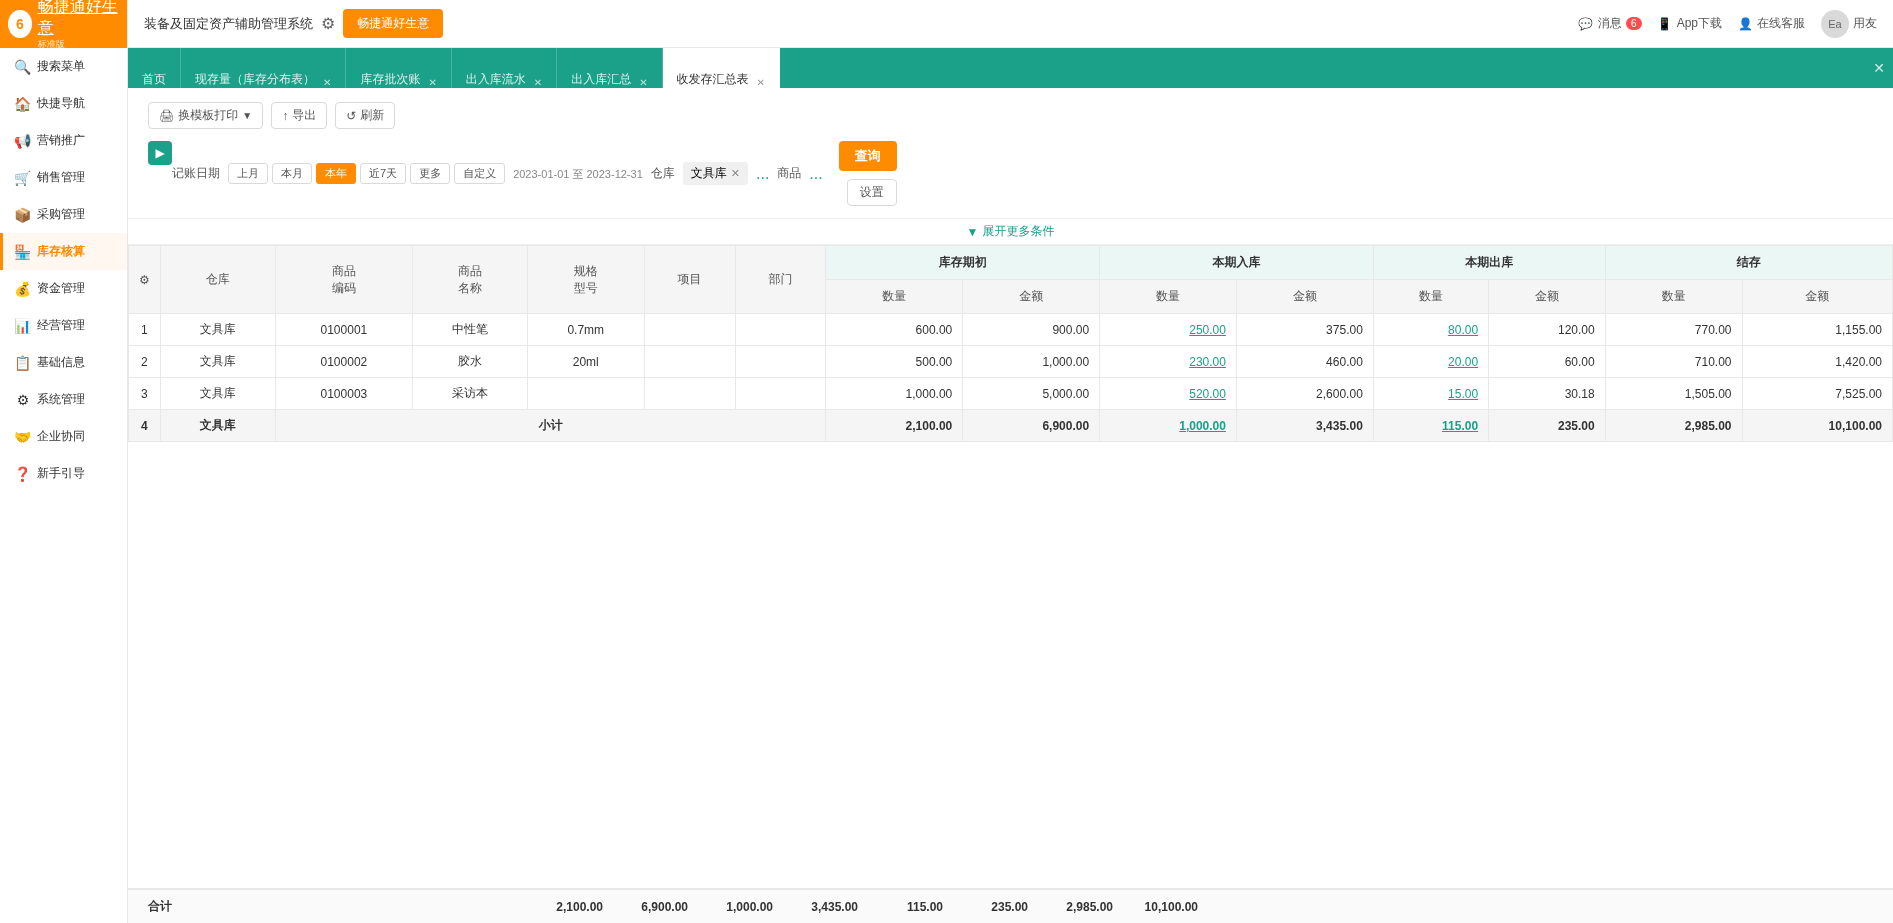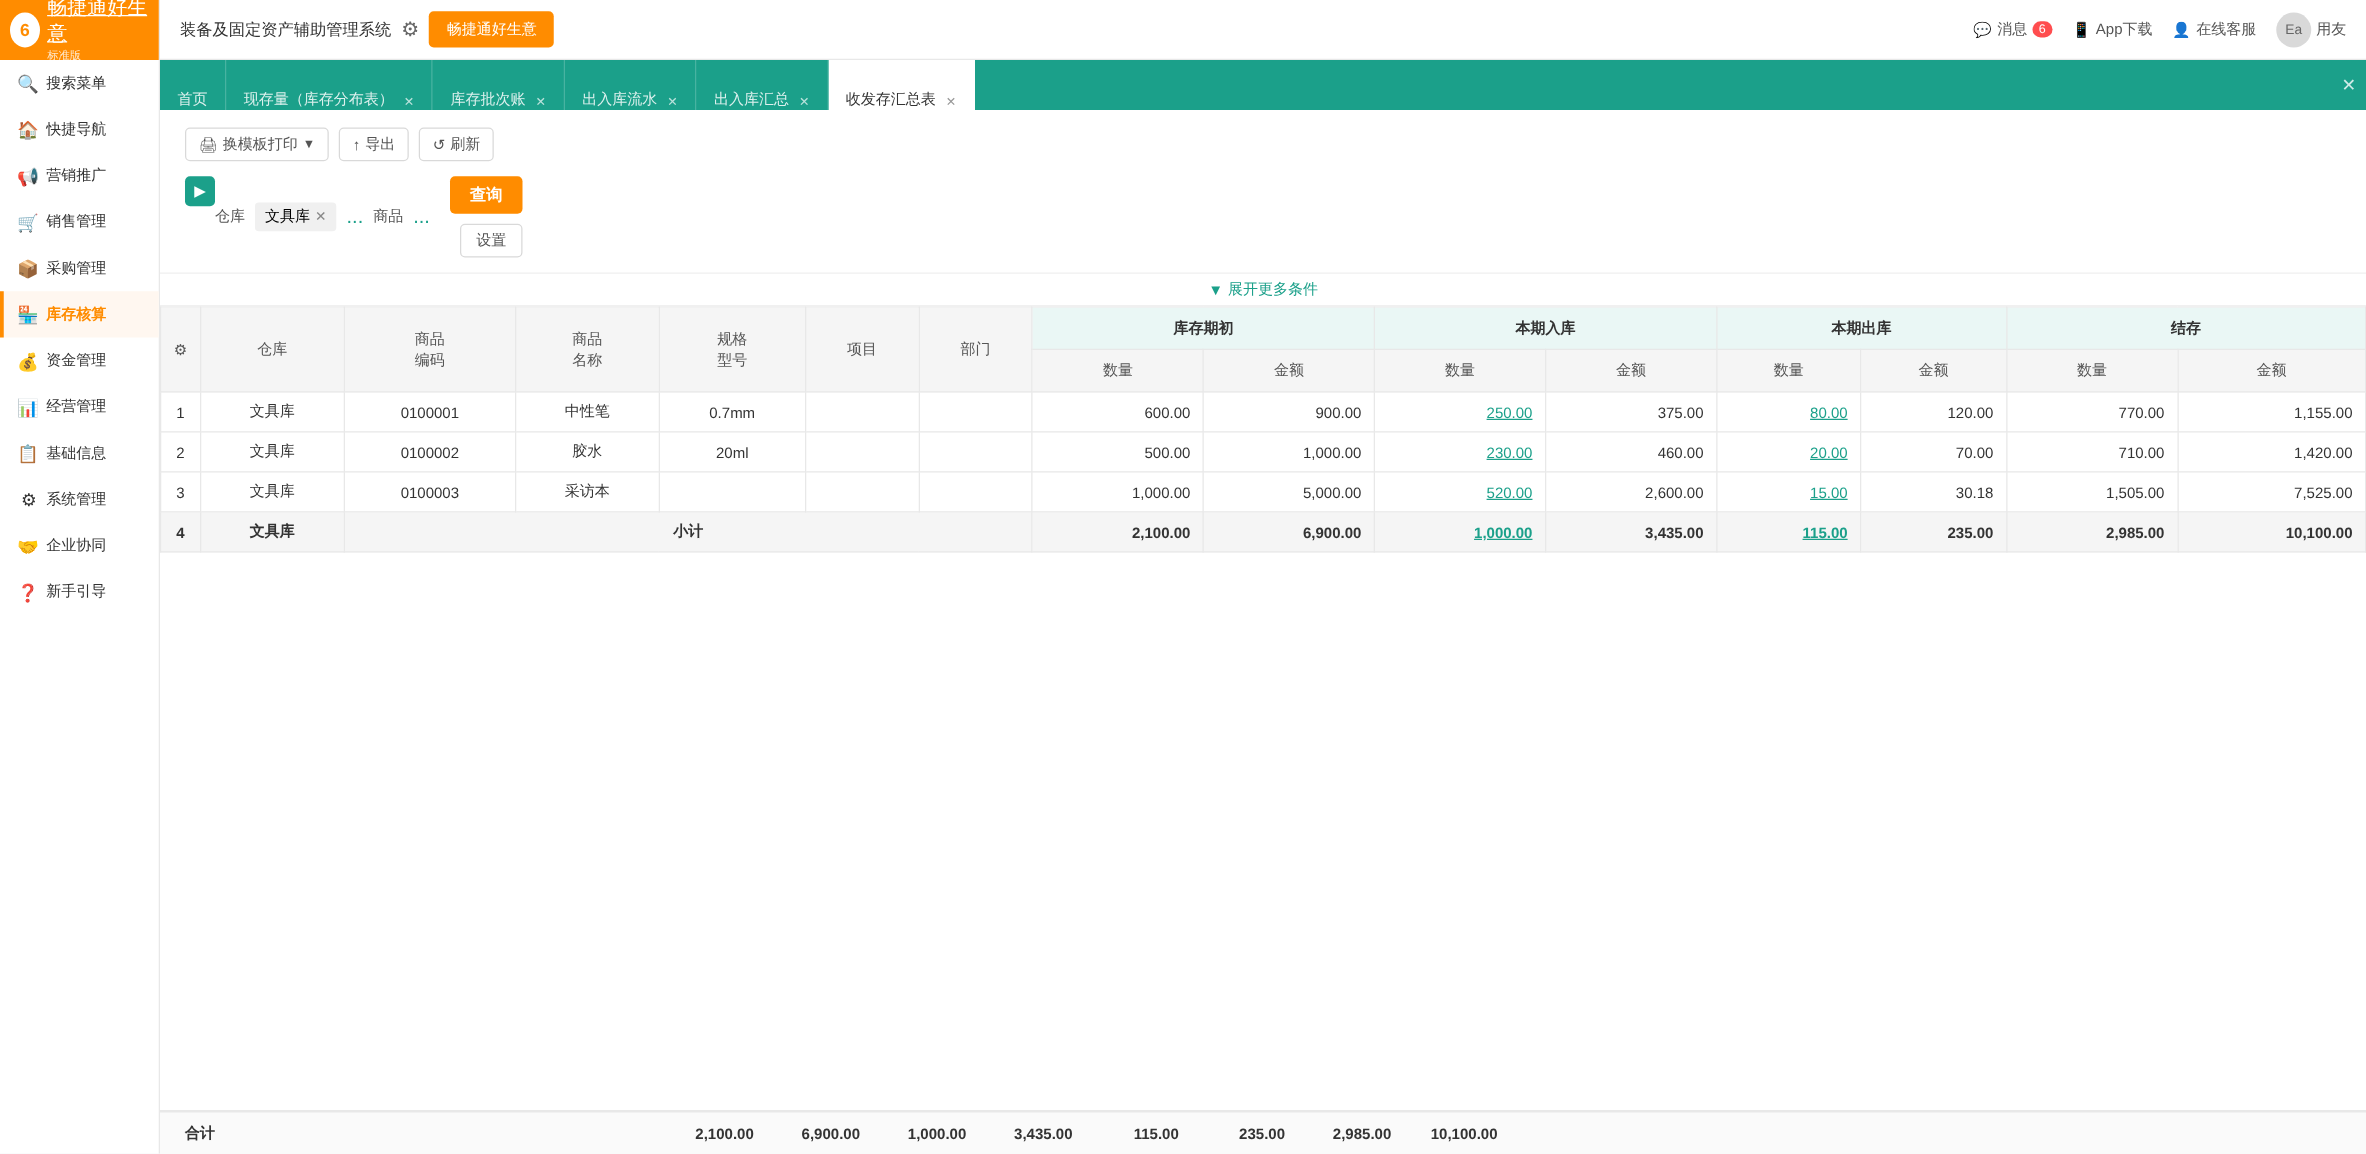--- a/index.html
+++ b/index.html
@@ -234,20 +234,34 @@
           <span>刷新</span>
         </button>
       </div>
     </div>
 
     <div class="filter-section">
       <div class="filter-row">
         <div class="filter-arrow">▶</div>
         <div class="filter-main">
 
+          <div class="filter-group">
+            <span class="filter-label">记账日期</span>
+            <div class="date-btns">
+              <button class="date-btn">上月</button>
+              <button class="date-btn">本月</button>
+              <button class="date-btn active">本年</button>
+              <button class="date-btn">近7天</button>
+              <button class="date-btn">更多</button>
+              <button class="date-btn">自定义</button>
+            </div>
+            <div style="display:flex;flex-direction:column;">
+              <div class="date-range">2023-01-01 至 2023-12-31</div>
+            </div>
+          </div>
 
           <div class="warehouse-filter">
             <span class="filter-label">仓库</span>
             <div class="filter-tag">
               <span>文具库</span>
               <span class="filter-tag-close">✕</span>
             </div>
             <span class="filter-dots">...</span>
           </div>
 
@@ -322,21 +336,21 @@
     <td>0100002</td>
     <td>胶水</td>
     <td>20ml</td>
     <td></td>
     <td></td>
     <td class="num-right">500.00</td>
     <td class="num-right">1,000.00</td>
     <td class="num-right"><span class="link-num">230.00</span></td>
     <td class="num-right">460.00</td>
     <td class="num-right"><span class="link-num">20.00</span></td>
-    <td class="num-right">70.00</td>
+    <td class="num-right">60.00</td>
     <td class="num-right">710.00</td>
     <td class="num-right">1,420.00</td>
   </tr>
             <tr>
     <td>3</td>
     <td>文具库</td>
     <td>0100003</td>
     <td>采访本</td>
     <td></td>
     <td></td>

